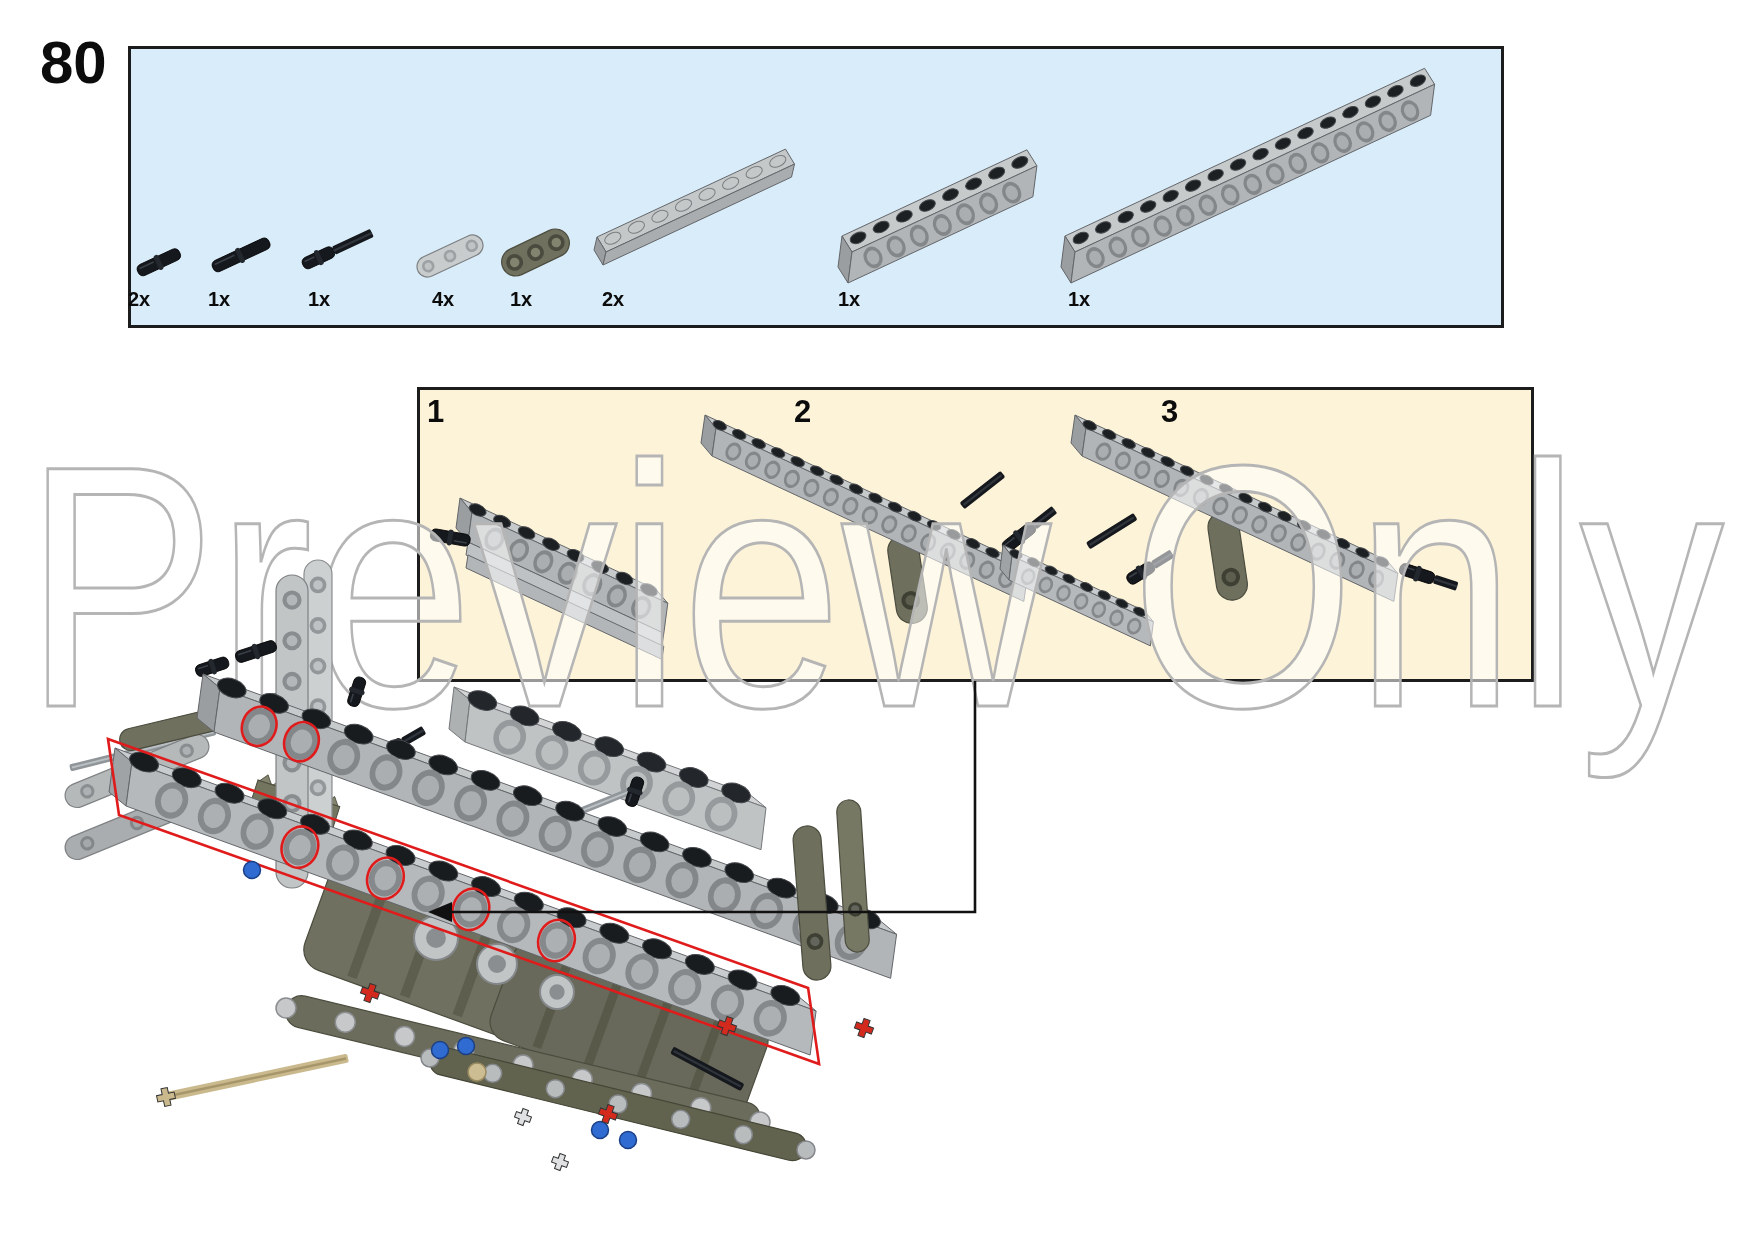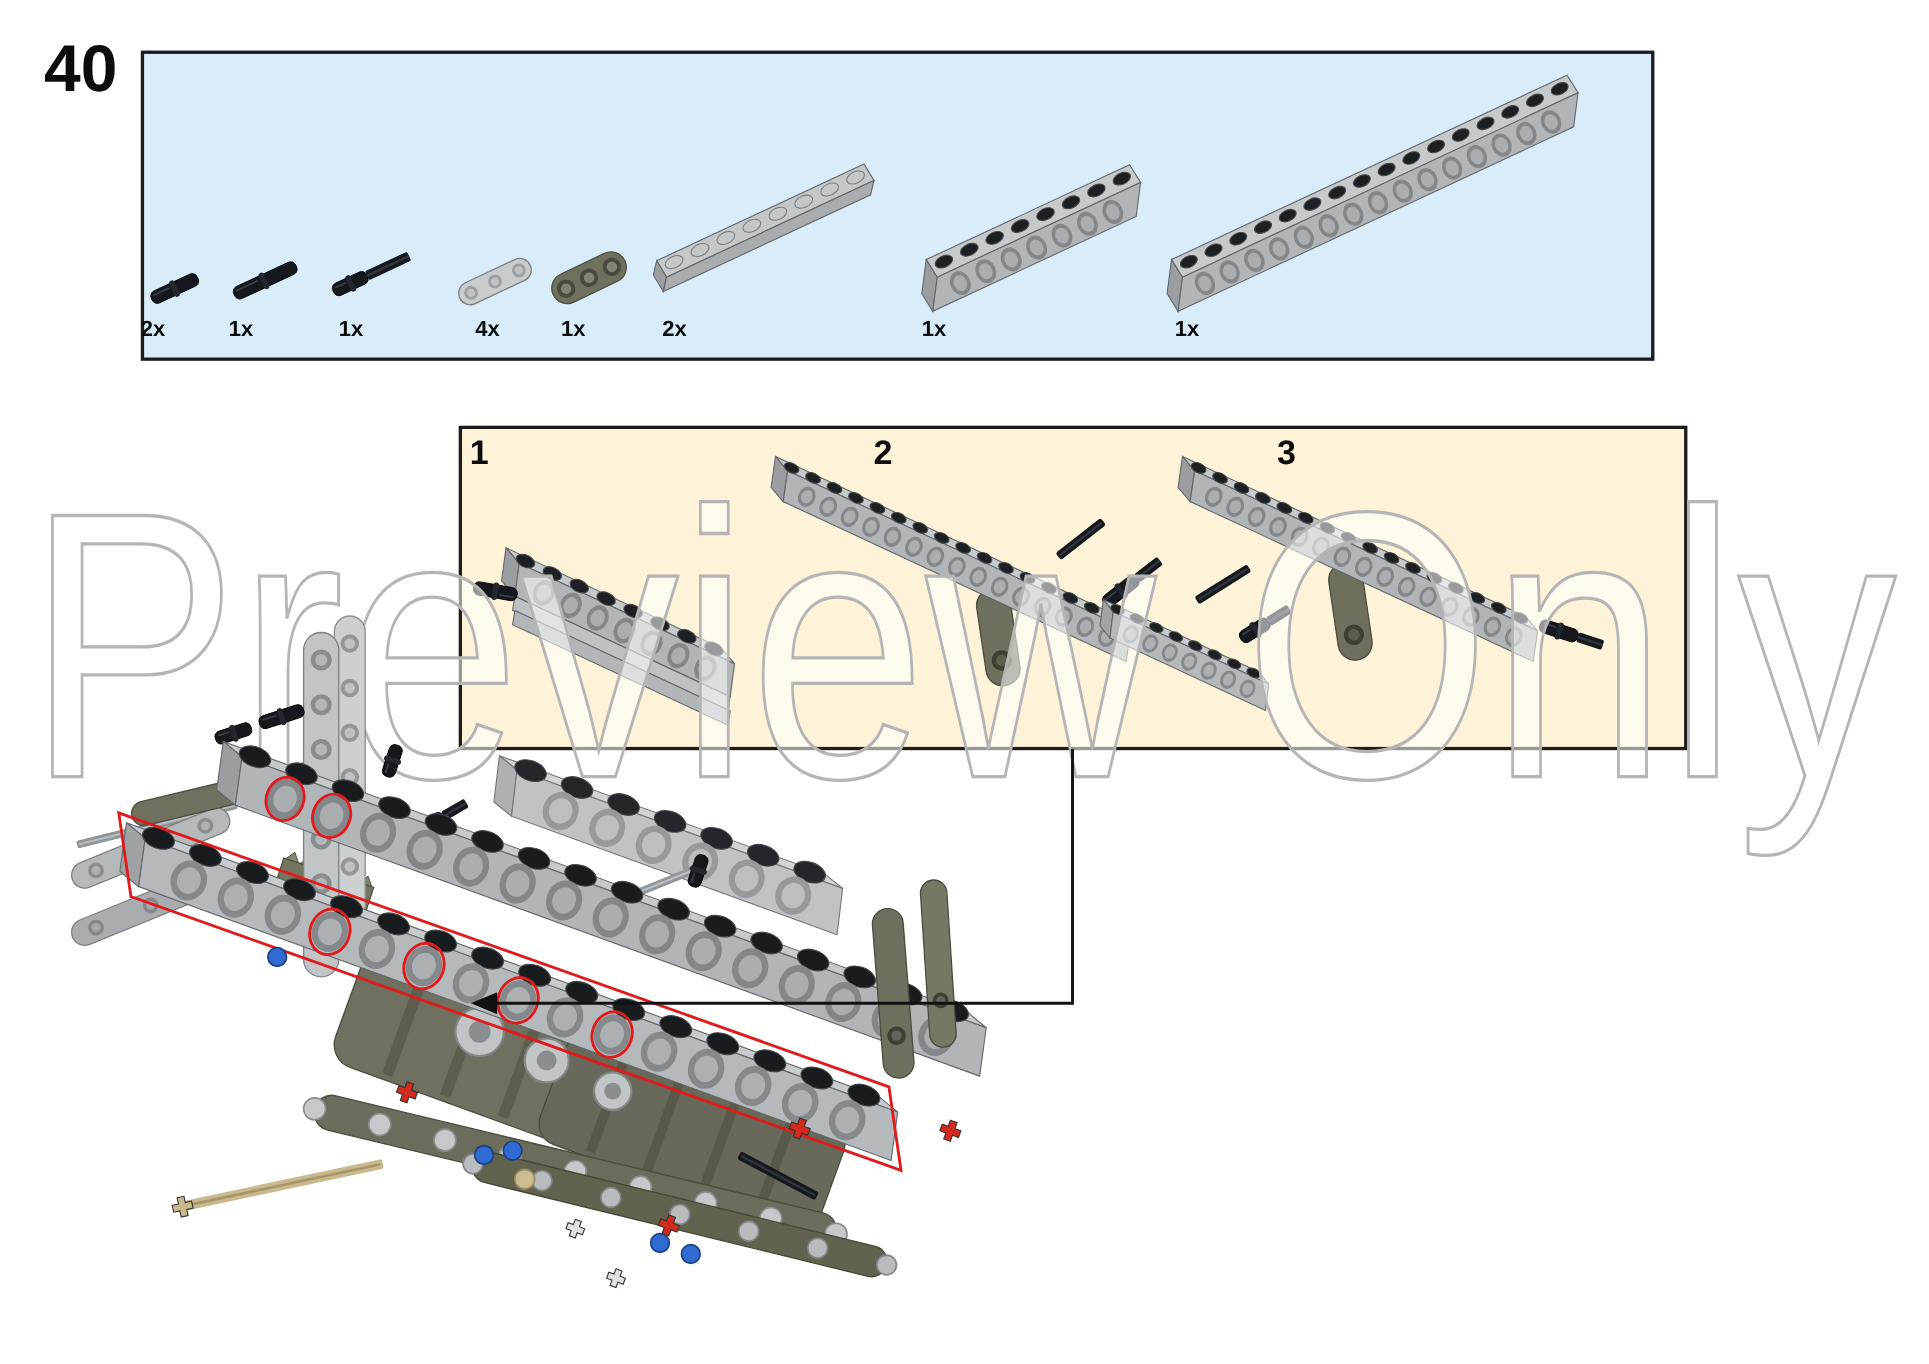--- a/index.html
+++ b/index.html
@@ -10,21 +10,21 @@
   #steps-box{left:417px;top:387px;width:1117px;height:295px;background:#fdf3d8;}
   #big-step{position:absolute;left:40px;top:28px;font-size:60px;font-weight:bold;color:#0c0c0c;}
   .count{position:absolute;font-weight:bold;font-size:20px;color:#0c0c0c;}
   .stepnum{position:absolute;font-weight:bold;font-size:31px;color:#0c0c0c;}
   svg.layer{position:absolute;left:0;top:0;pointer-events:none;}
 </style>
 </head>
 <body>
 
 <div class="page">
-  <div id="big-step">40</div>
+  <div id="big-step">80</div>
   <div id="parts-box" class="box" style="background: rgb(217, 236, 249); text-align: center;">
       <span class="count" style="left: -3px; top: 239px;">2x</span>
       <span class="count" style="left: 77px; top: 239px;">1x</span>
       <span class="count" style="left: 177px; top: 239px;">1x</span>
       <span class="count" style="left: 286px; top: 239px; margin-left: 15px;">4x</span>
       <span class="count" style="left: 379px; top: 239px;">1x</span>
       <span class="count" style="left: 471px; top: 239px;">2x</span>
       <span class="count" style="left: 707px; top: 239px;">1x</span>
       <span class="count" style="left: 937px; top: 239px;">1x</span>
     </div>

